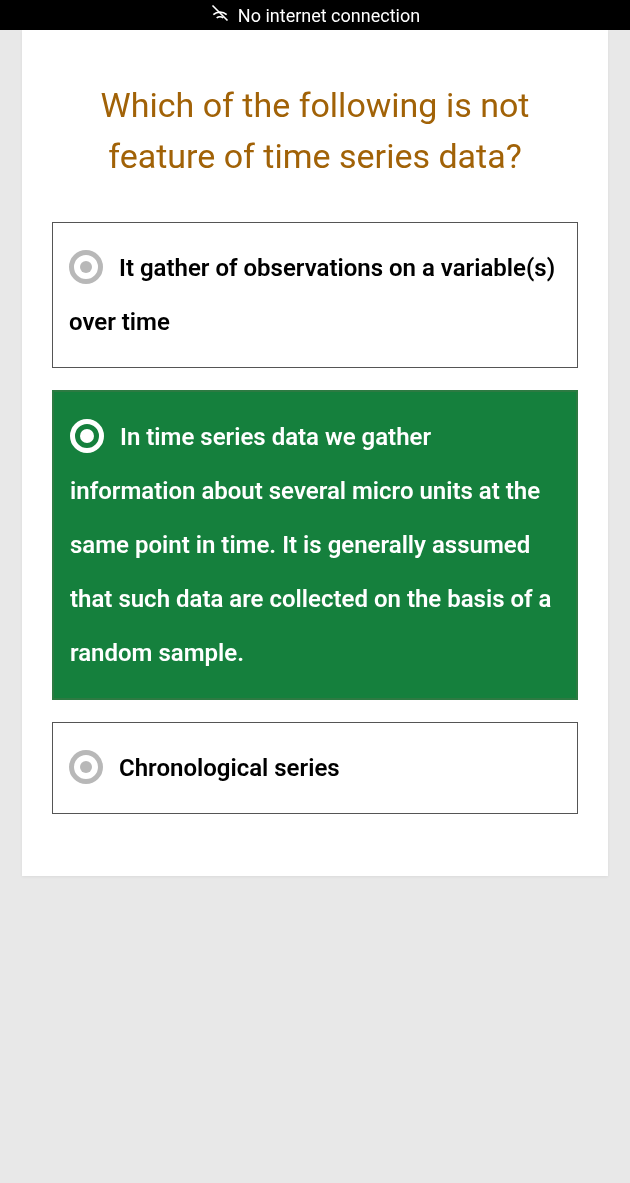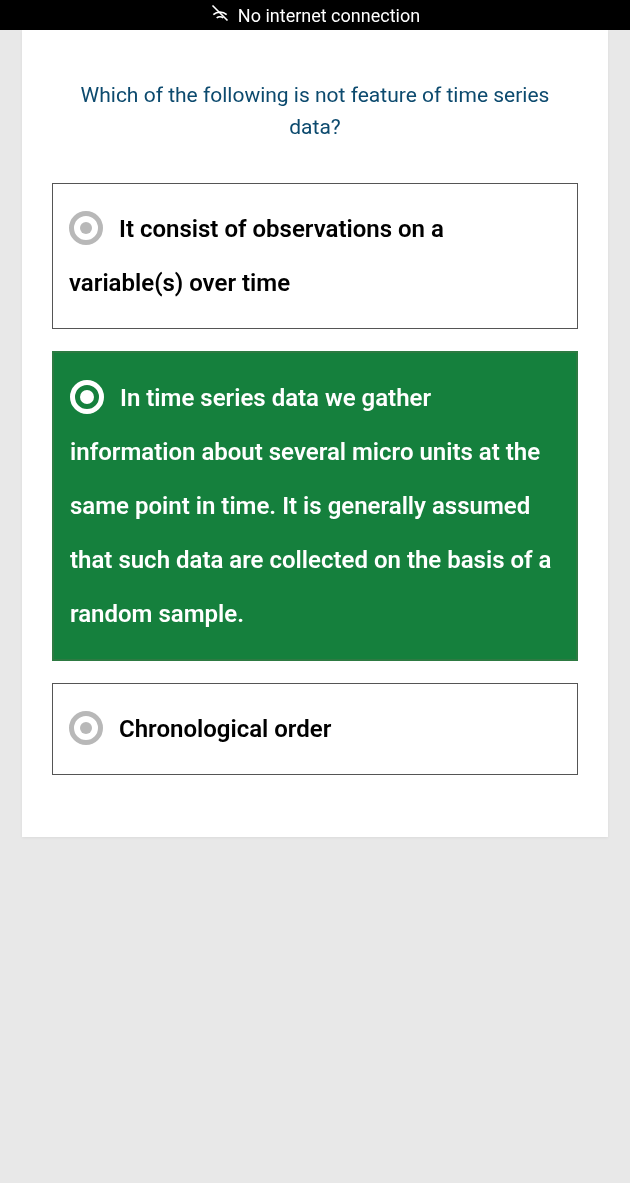--- a/index.html
+++ b/index.html
@@ -30,24 +30,24 @@
     }
     .content-wrap {
       padding: 0 22px;
     }
     .card {
       background: #fff;
       padding: 50px 30px 40px 30px;
       box-shadow: 0 1px 3px rgba(0,0,0,0.06);
     }
     .question {
-      font-size: 21px;
+      font-size: 34px;
       line-height: 1.5;
       text-align: center;
-      color: #0c4a6e;
+      color: #a16207;
       margin-bottom: 40px;
       padding: 0 10px;
     }
     .option {
       border: 1px solid #555;
       padding: 18px 16px;
       margin-bottom: 22px;
       font-size: 24px;
       font-weight: 600;
       line-height: 2.2;
@@ -105,25 +105,25 @@
     </svg>
   </span>
   <span>No internet connection</span>
 </div>
 
 <div class="content-wrap">
   <div class="card">
     <div class="question">Which of the following is not feature of time series data?</div>
 
     <div class="option">
-      <span class="radio"><span class="radio-inner"></span></span><span class="opt-text">It consist of observations on a variable(s) over time</span>
+      <span class="radio"><span class="radio-inner"></span></span><span class="opt-text">It gather of observations on a variable(s) over time</span>
     </div>
 
     <div class="option selected">
       <span class="radio"><span class="radio-inner"></span></span><span class="opt-text">In time series data we gather information about several micro units at the same point in time. It is generally assumed that such data are collected on the basis of a random sample.</span>
     </div>
 
 
     <div class="option">
-      <span class="radio"><span class="radio-inner"></span></span><span class="opt-text">Chronological order</span>
+      <span class="radio"><span class="radio-inner"></span></span><span class="opt-text">Chronological series</span>
     </div>
   </div>
 </div>
 
 </body></html>

